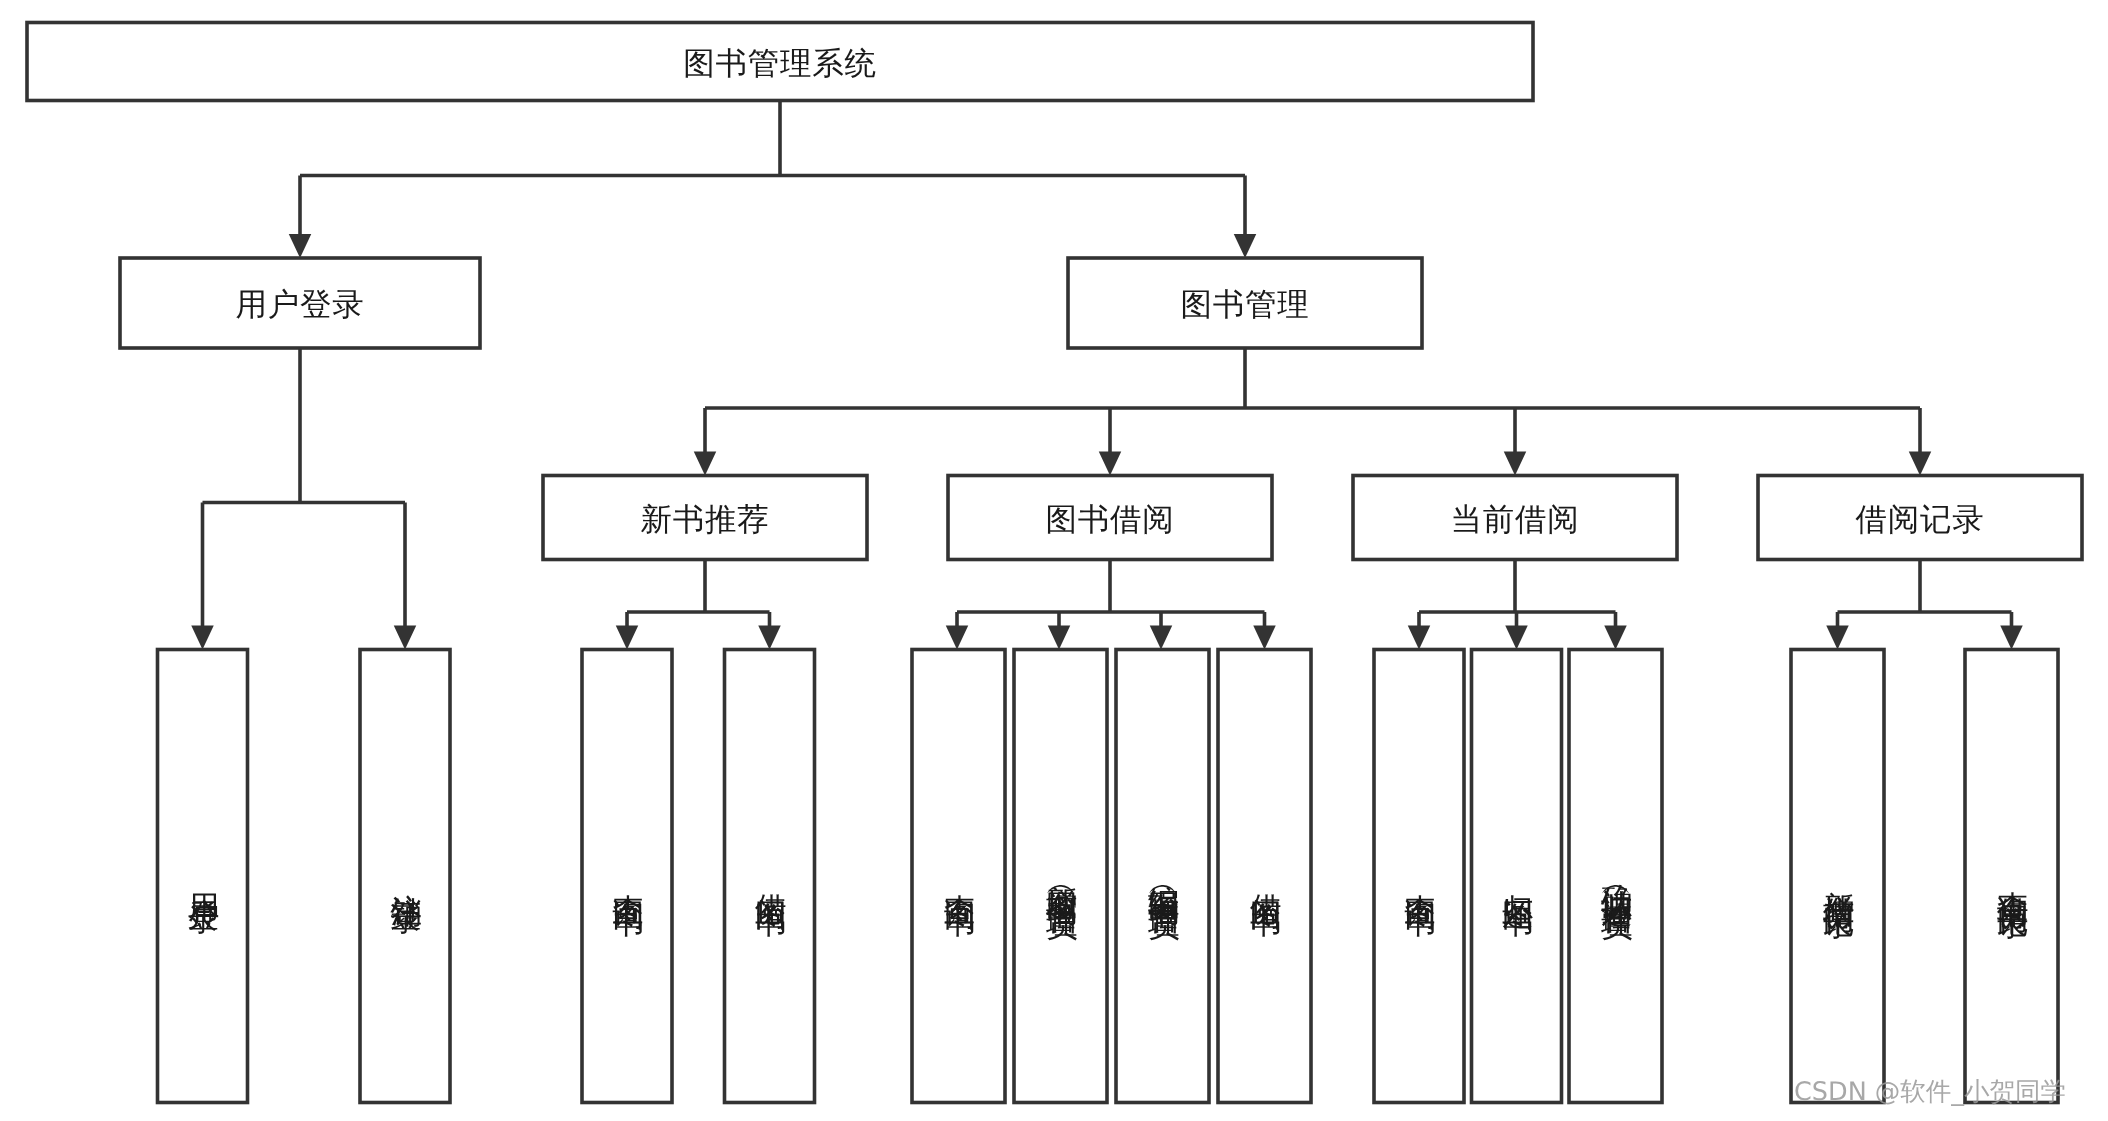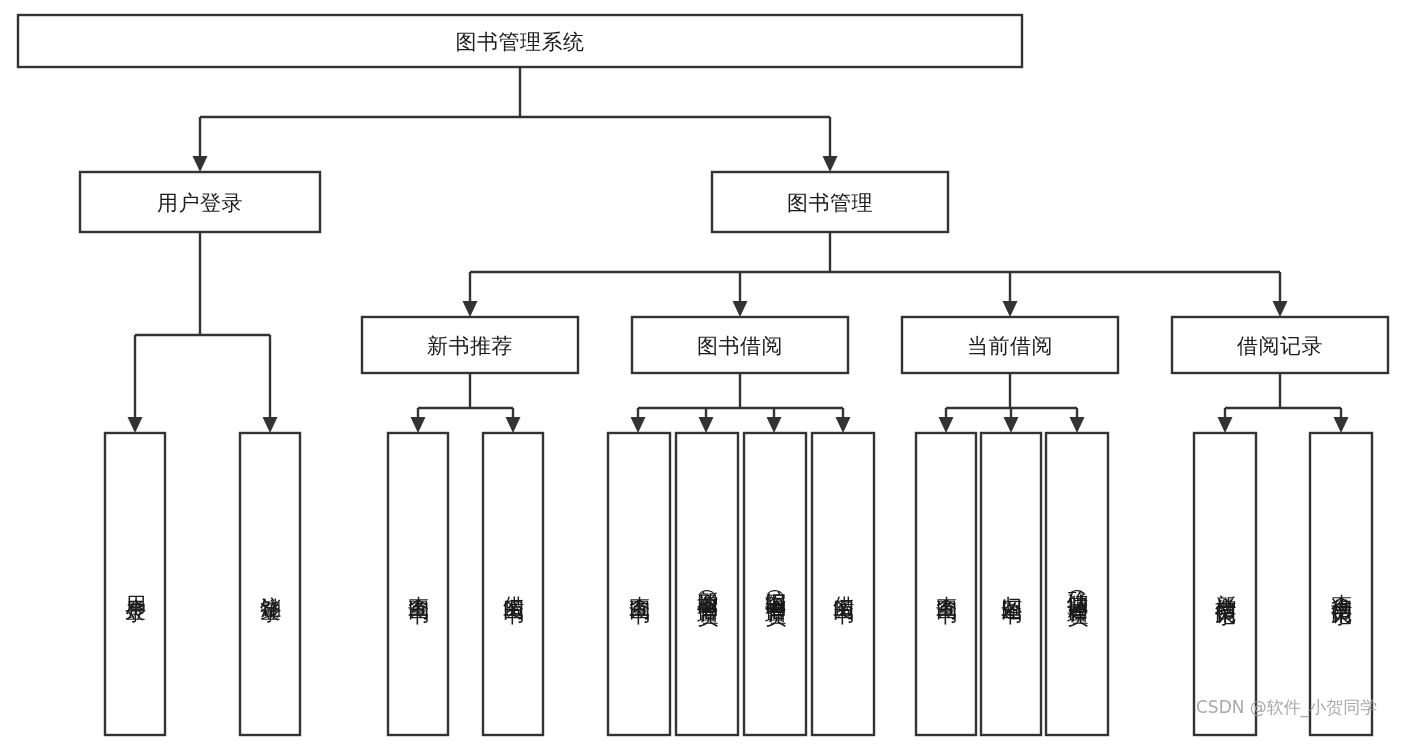--- a/index.html
+++ b/index.html
@@ -176,15 +176,15 @@
       <div class="leaf-label" style="left: 676px; top: 433px; width: 62px; height: 302px;">新增图书（管理员）</div>
       <div class="leaf-label" style="left: 744px; top: 433px; width: 62px; height: 302px;">编辑图书（管理员）</div>
       <div class="leaf-label" style="left: 812px; top: 433px; width: 62px; height: 302px;">借阅图书</div>
       <div class="leaf-label" style="left: 916px; top: 433px; width: 60px; height: 302px;">查询图书</div>
       <div class="leaf-label" style="left: 981px; top: 433px; width: 60px; height: 302px;">归还图书</div>
       <div class="leaf-label" style="left: 1046px; top: 433px; width: 62px; height: 302px;">确认归还（管理员）</div>
       <div class="leaf-label" style="left: 1194px; top: 433px; width: 62px; height: 302px;">新增借阅记录</div>
       <div class="leaf-label" style="left: 1310px; top: 433px; width: 62px; height: 302px;">查询借阅记录</div>
     </div>
 
-  <div class="watermark" style="left: 1196px; top: 696px;">CSDN @软件_小贺同学</div>
+  <div class="watermark" style="left: 1196px; top: 716px;">CSDN @软件_小贺同学</div>
 
 </div>
 
 </body></html>

